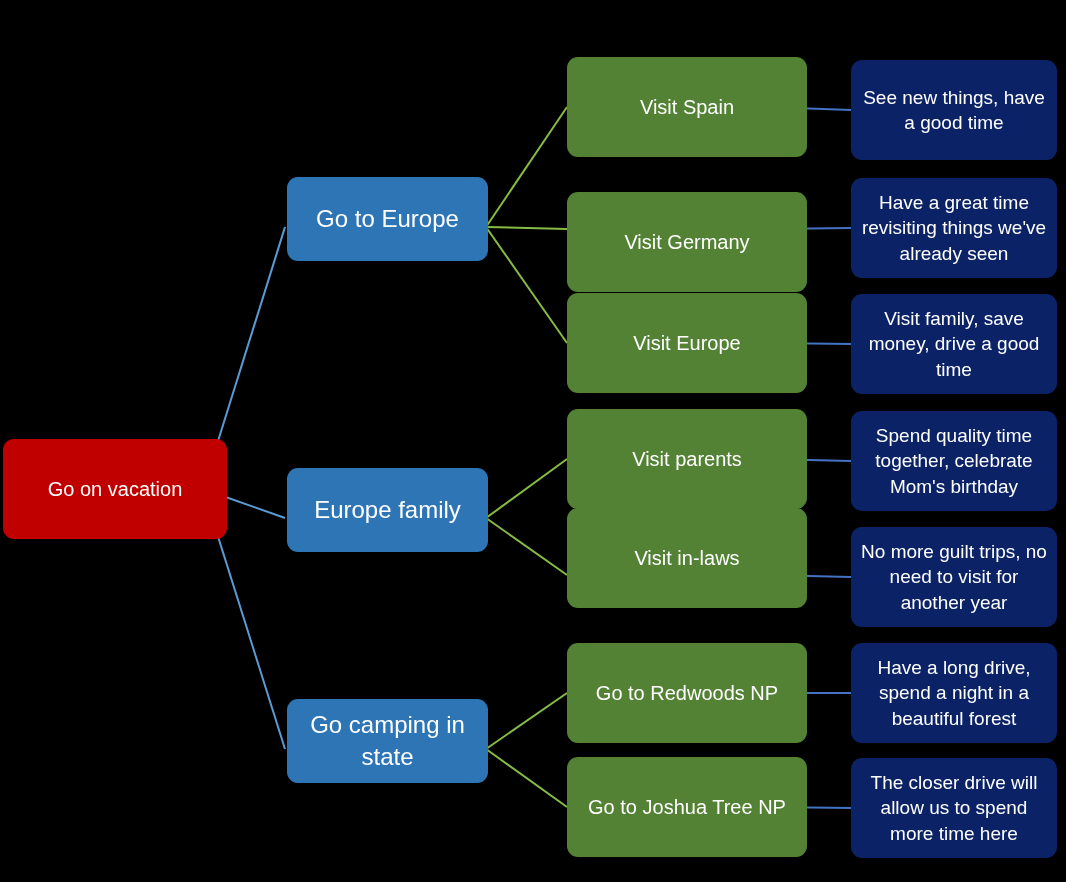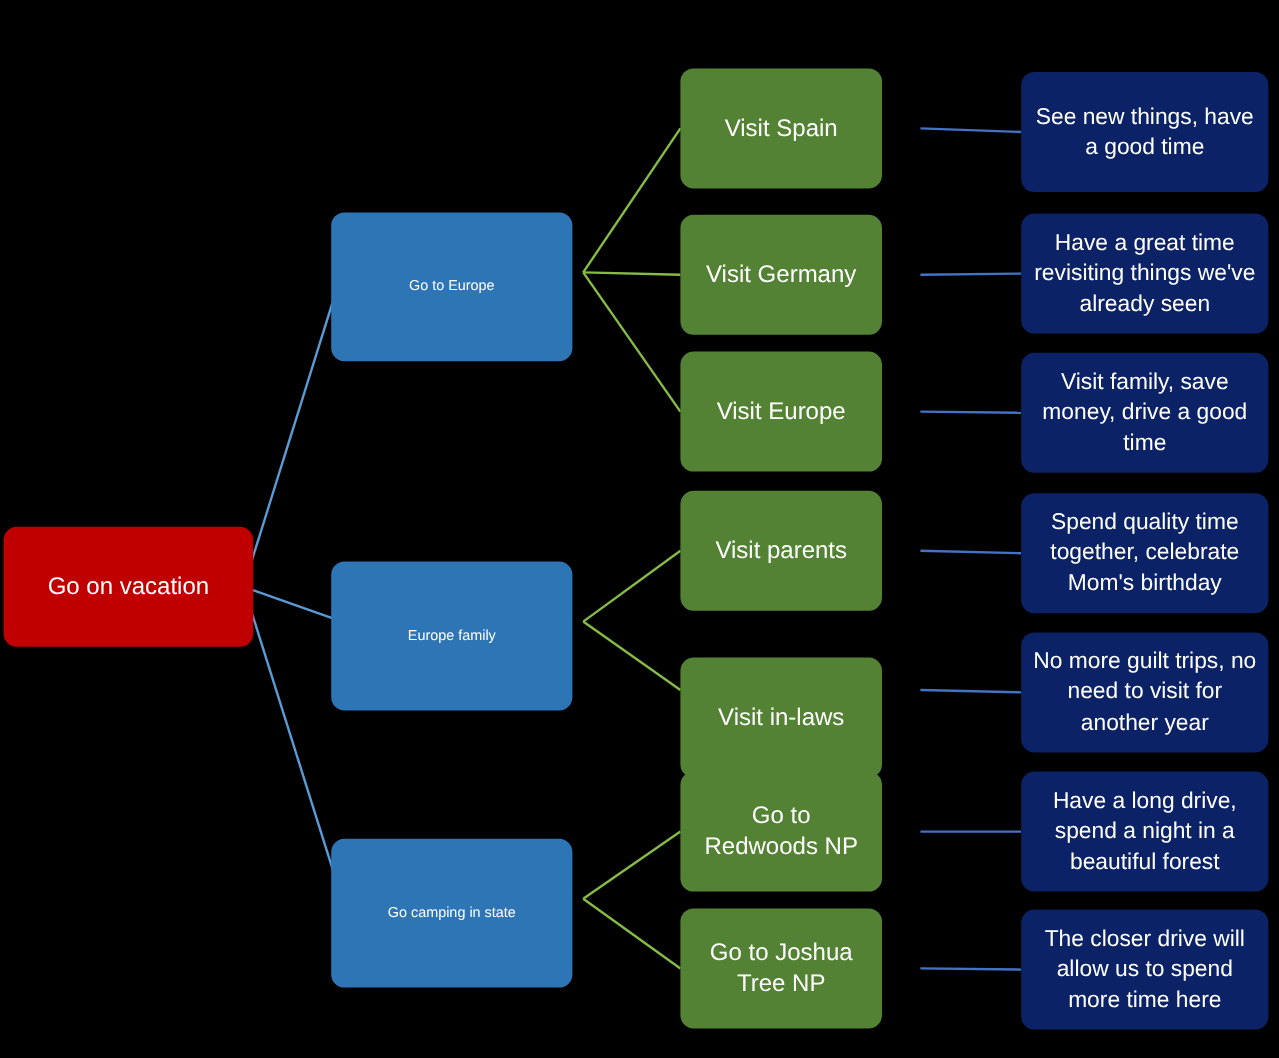--- a/index.html
+++ b/index.html
@@ -31,23 +31,23 @@
     box-sizing: border-box;
     border-radius: 11px;
     color: var(--text, #ffffff);
     display: flex;
     align-items: center;
     justify-content: center;
     text-align: center;
     padding: 6px 12px;
     line-height: 1.32;
   }
-  .root-node    { background: var(--root-node, #c00000); left: 3px;   width: 208px; height: 100px; font-size: 20px; }
-  .option-node  { background: var(--option-node, #2e75b6); left: 276px; width: 201px; height: 124px; font-size: 12px; }
-  .sub-node     { background: var(--sub-option-node, #548235); left: 567px; width: 168px; height: 100px; font-size: 20px; }
+  .root-node    { background: var(--root-node, #c00000); left: 3px;   width: 224px; height: 100px; font-size: 20px; }
+  .option-node  { background: var(--option-node, #2e75b6); left: 287px; width: 201px; height: 84px; font-size: 24px; }
+  .sub-node     { background: var(--sub-option-node, #548235); left: 567px; width: 240px; height: 100px; font-size: 20px; }
   .outcome-node { background: var(--outcome-node, #0b2366); left: 851px; width: 206px; height: 100px; font-size: 19px; padding: 20px 8px; }
 </style>
 </head>
 <body>
 
 <div class="stage">
 
   <svg class="connectors" viewBox="0 0 1066 882" xmlns="http://www.w3.org/2000/svg">
 
     <line x1="203" y1="489" x2="285" y2="227" stroke-width="2" stroke="#5B9BD5"></line>
@@ -71,24 +71,24 @@
     <line x1="767" y1="807" x2="851" y2="808" stroke-width="2" stroke="#4472C4"></line>
   </svg>
 
   <div class="node root-node" style="top:439px">Go on vacation</div>
 
   <div class="node option-node" style="top:177px">Go to Europe</div>
   <div class="node option-node" style="top:468px">Europe family</div>
   <div class="node option-node" style="top:699px">Go camping in state</div>
 
   <div class="node sub-node" style="top:57px">Visit Spain</div>
-  <div class="node sub-node" style="top:179px">Visit Germany</div>
+  <div class="node sub-node" style="top:192px">Visit Germany</div>
   <div class="node sub-node" style="top:293px">Visit Europe</div>
   <div class="node sub-node" style="top:409px">Visit parents</div>
-  <div class="node sub-node" style="top:548px">Visit in-laws</div>
+  <div class="node sub-node" style="top:508px">Visit in-laws</div>
   <div class="node sub-node" style="top:643px">Go to Redwoods NP</div>
   <div class="node sub-node" style="top:757px">Go to Joshua Tree NP</div>
 
   <div class="node outcome-node" style="top:60px">See new things, have a good time</div>
   <div class="node outcome-node" style="top:178px">Have a great time revisiting things we've already seen</div>
   <div class="node outcome-node" style="top:294px">Visit family, save money, drive a good time</div>
   <div class="node outcome-node" style="top:411px">Spend quality time together, celebrate Mom's birthday</div>
   <div class="node outcome-node" style="top:527px">No more guilt trips, no need to visit for another year</div>
   <div class="node outcome-node" style="top:643px">Have a long drive, spend a night in a beautiful forest</div>
   <div class="node outcome-node" style="top:758px">The closer drive will allow us to spend more time here</div>

